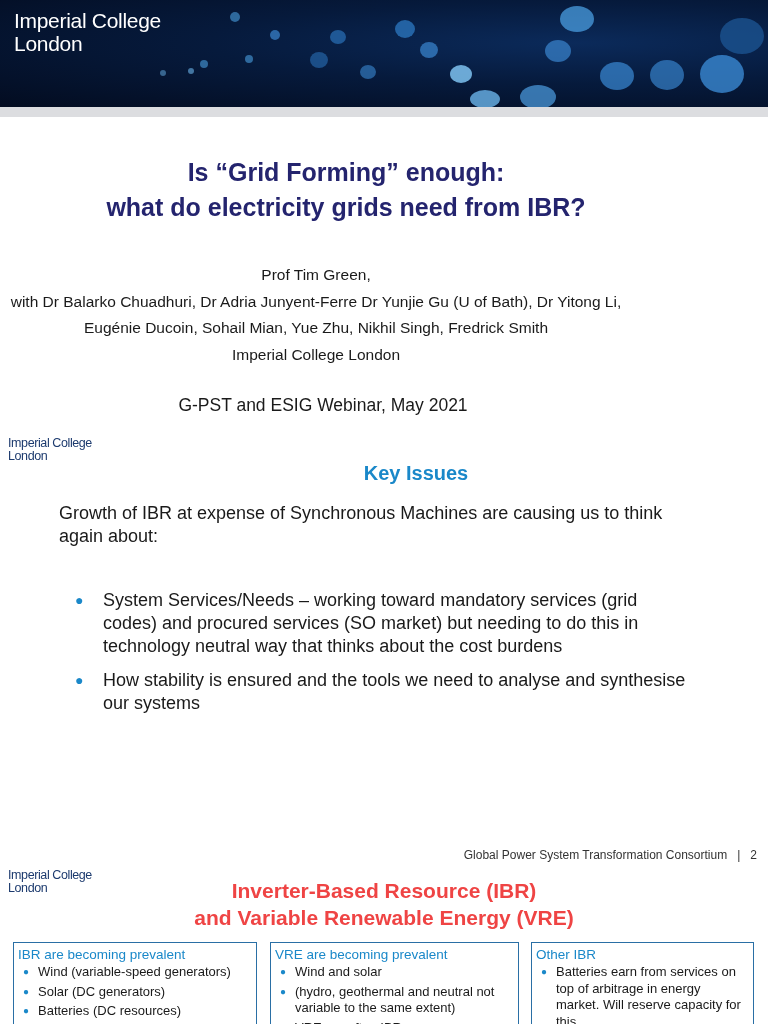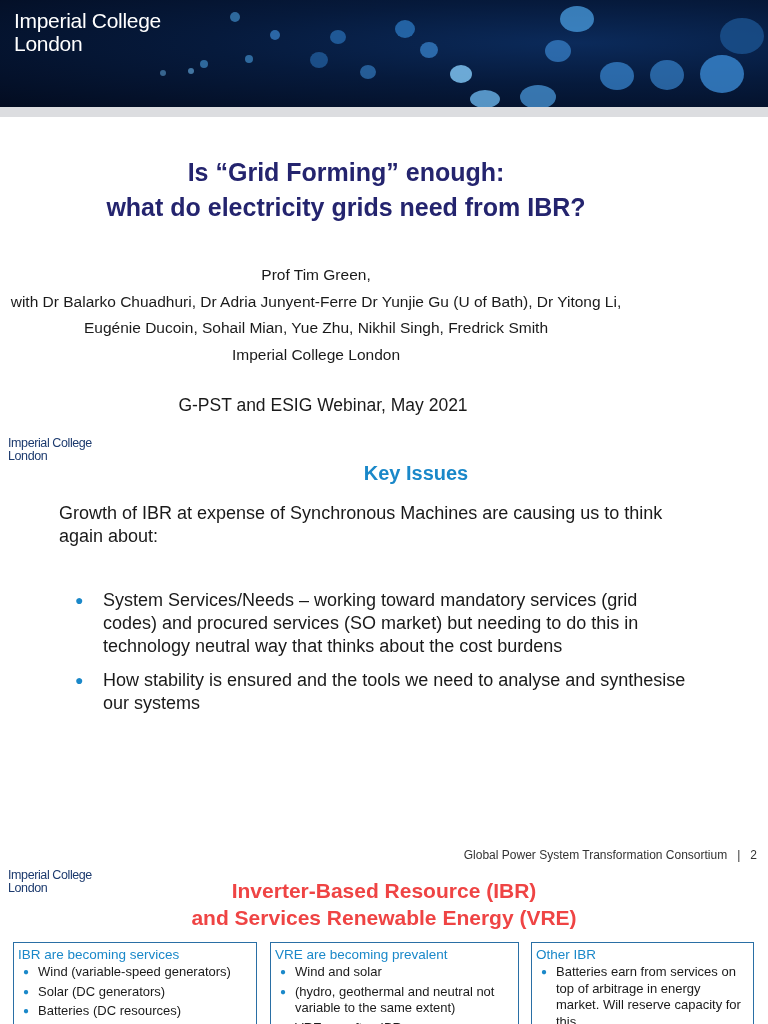--- a/index.html
+++ b/index.html
@@ -136,25 +136,25 @@
 
 <div class="footer">Global Power System Transformation Consortium   |   2</div>
 
 <div class="small-logo" style="top:869px">
   <div>Imperial College</div>
   <div>London</div>
 </div>
 
 <div class="title3">
   <div>Inverter-Based Resource (IBR)</div>
-  <div>and Services Renewable Energy (VRE)</div>
+  <div>and Variable Renewable Energy (VRE)</div>
 </div>
 
 <div class="box" style="left:13px;width:244px">
-  <div class="box-head">IBR are becoming services</div>
+  <div class="box-head">IBR are becoming prevalent</div>
   <ul>
     <li><span class="bullet-dot">●</span><span>Wind (variable-speed generators)</span></li>
     <li><span class="bullet-dot">●</span><span>Solar (DC generators)</span></li>
     <li><span class="bullet-dot">●</span><span>Batteries (DC resources)</span></li>
   </ul>
 </div>
 
 <div class="box" style="left:270px;width:249px">
   <div class="box-head">VRE are becoming prevalent</div>
   <ul>

